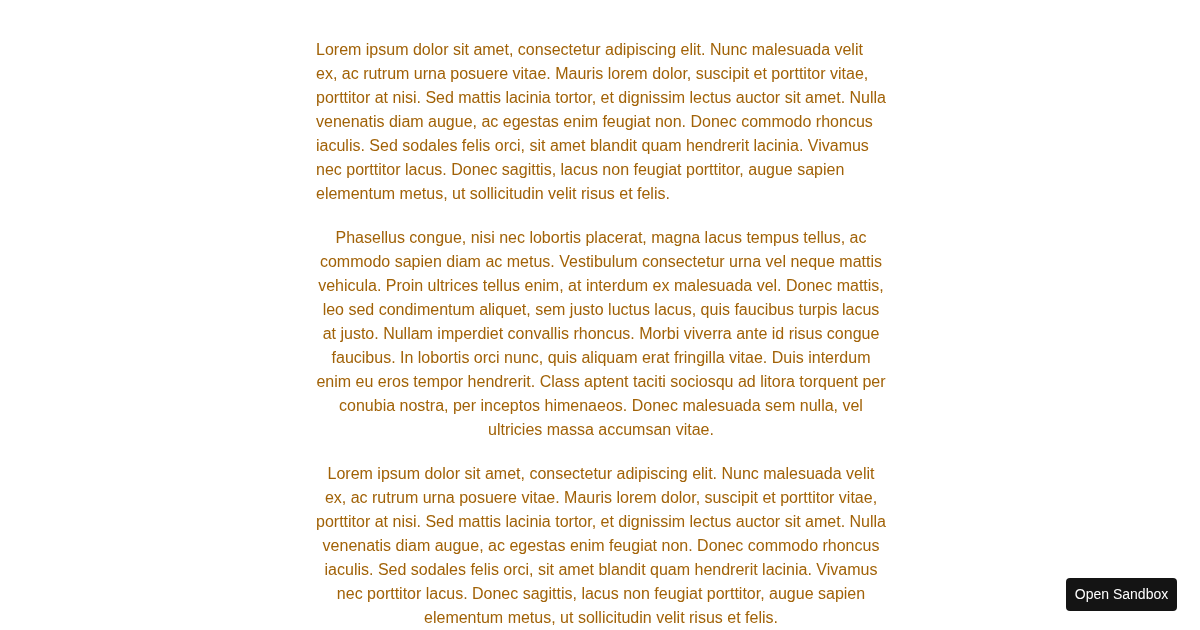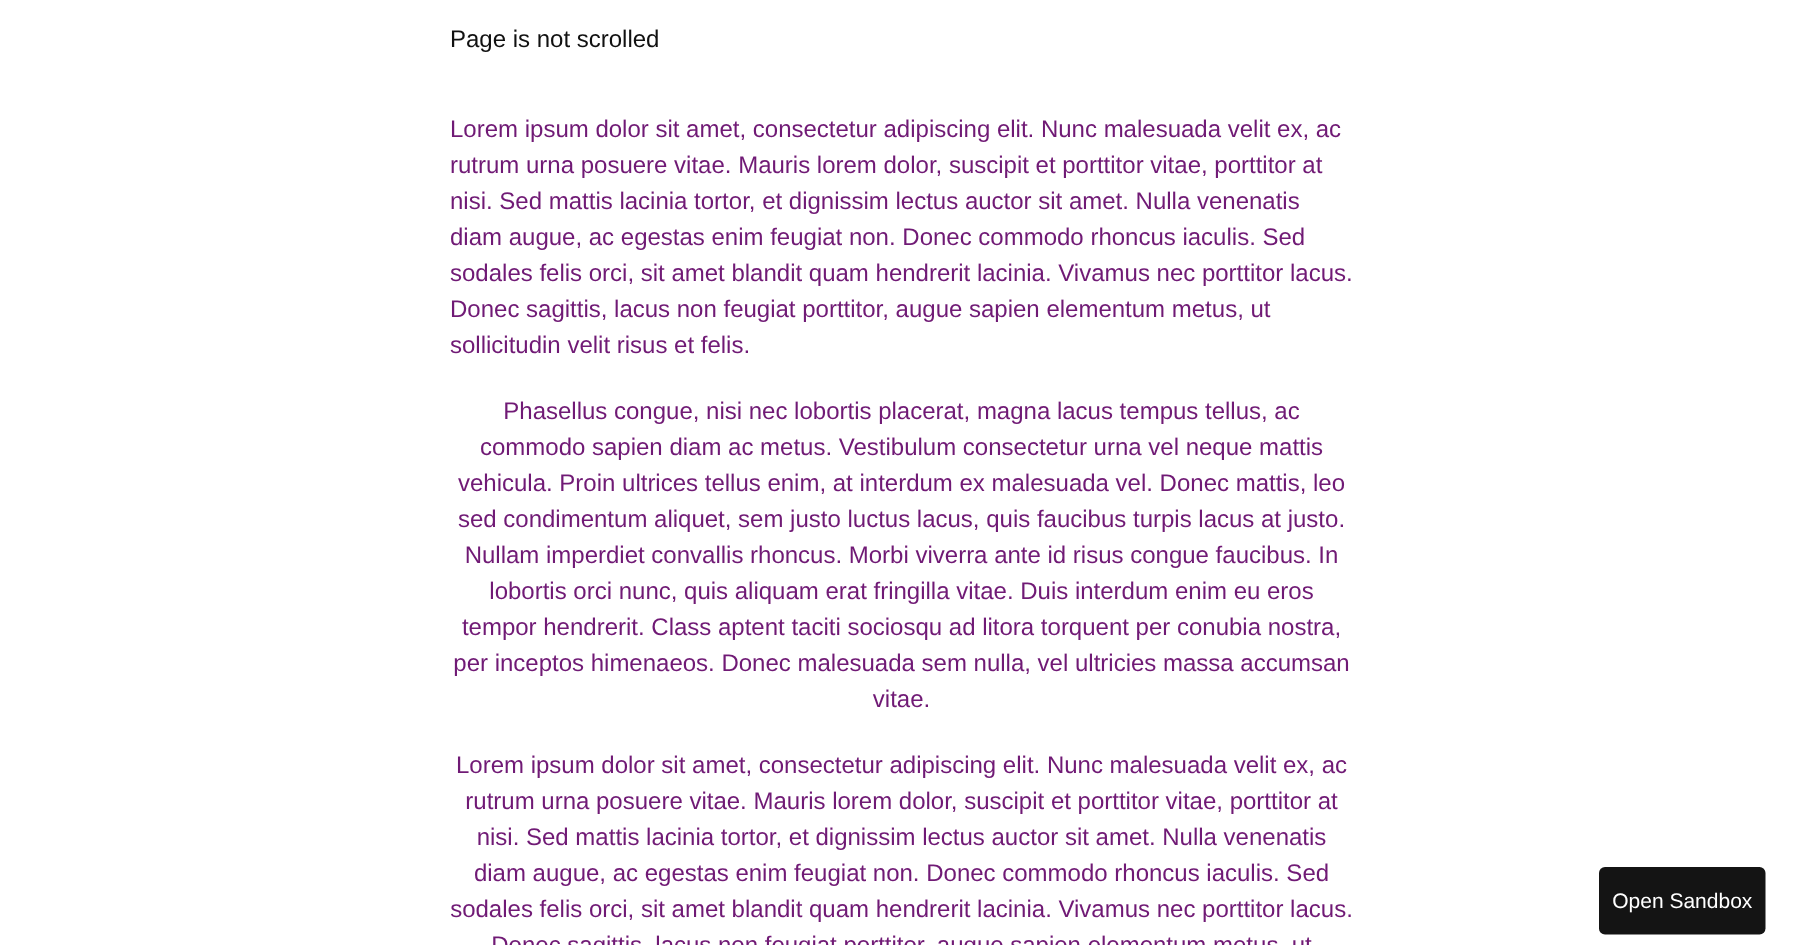--- a/index.html
+++ b/index.html
@@ -1,30 +1,29 @@
 <!DOCTYPE html>
 <html><head>
 <meta charset="utf-8">
 <style>
   html, body { margin: 0; padding: 0; background: #ffffff; }
   body { width: 1200px; height: 630px; overflow: hidden; position: relative;
          font-family: "Liberation Sans", sans-serif; }
   .container { position: absolute; left: 300px; top: 0; width: 602px; }
   .status { margin: 0; padding-top: 17px; font-size: 16px; line-height: 20px; color: #111111; }
-  .para { margin: 0; font-size: 16px; line-height: 24px; color: #701a75; }
+  .para { margin: 16px; font-size: 16px; line-height: 24px; color: #a16207; }
   .p1 { margin-top: 38px; }
   .para + .para { margin-top: 20px; text-align: center; }
-  .sandbox-btn { position: absolute; left: 1066px; top: 578px; width: 111px; height: 45px;
+  .sandbox-btn { position: absolute; left: 1066px; top: 578px; width: 111px; height: 33px;
                  background: #141414; color: #ffffff; border: none; border-radius: 4px;
                  font-family: "Liberation Sans", sans-serif; font-size: 14px; line-height: 33px;
                  text-align: center; padding: 0; cursor: pointer; }
 </style>
 </head>
 <body>
 
 <div class="container">
-  <p class="status">Page is not scrolled</p>
   <p class="para p1">Lorem ipsum dolor sit amet, consectetur adipiscing elit. Nunc malesuada velit ex, ac rutrum urna posuere vitae. Mauris lorem dolor, suscipit et porttitor vitae, porttitor at nisi. Sed mattis lacinia tortor, et dignissim lectus auctor sit amet. Nulla venenatis diam augue, ac egestas enim feugiat non. Donec commodo rhoncus iaculis. Sed sodales felis orci, sit amet blandit quam hendrerit lacinia. Vivamus nec porttitor lacus. Donec sagittis, lacus non feugiat porttitor, augue sapien elementum metus, ut sollicitudin velit risus et felis.</p>
   <p class="para">Phasellus congue, nisi nec lobortis placerat, magna lacus tempus tellus, ac commodo sapien diam ac metus. Vestibulum consectetur urna vel neque mattis vehicula. Proin ultrices tellus enim, at interdum ex malesuada vel. Donec mattis, leo sed condimentum aliquet, sem justo luctus lacus, quis faucibus turpis lacus at justo. Nullam imperdiet convallis rhoncus. Morbi viverra ante id risus congue faucibus. In lobortis orci nunc, quis aliquam erat fringilla vitae. Duis interdum enim eu eros tempor hendrerit. Class aptent taciti sociosqu ad litora torquent per conubia nostra, per inceptos himenaeos. Donec malesuada sem nulla, vel ultricies massa accumsan vitae.</p>
   <p class="para">Lorem ipsum dolor sit amet, consectetur adipiscing elit. Nunc malesuada velit ex, ac rutrum urna posuere vitae. Mauris lorem dolor, suscipit et porttitor vitae, porttitor at nisi. Sed mattis lacinia tortor, et dignissim lectus auctor sit amet. Nulla venenatis diam augue, ac egestas enim feugiat non. Donec commodo rhoncus iaculis. Sed sodales felis orci, sit amet blandit quam hendrerit lacinia. Vivamus nec porttitor lacus. Donec sagittis, lacus non feugiat porttitor, augue sapien elementum metus, ut sollicitudin velit risus et felis.</p>
 </div>
 
 <button class="sandbox-btn">Open Sandbox</button>
 
 </body></html>

